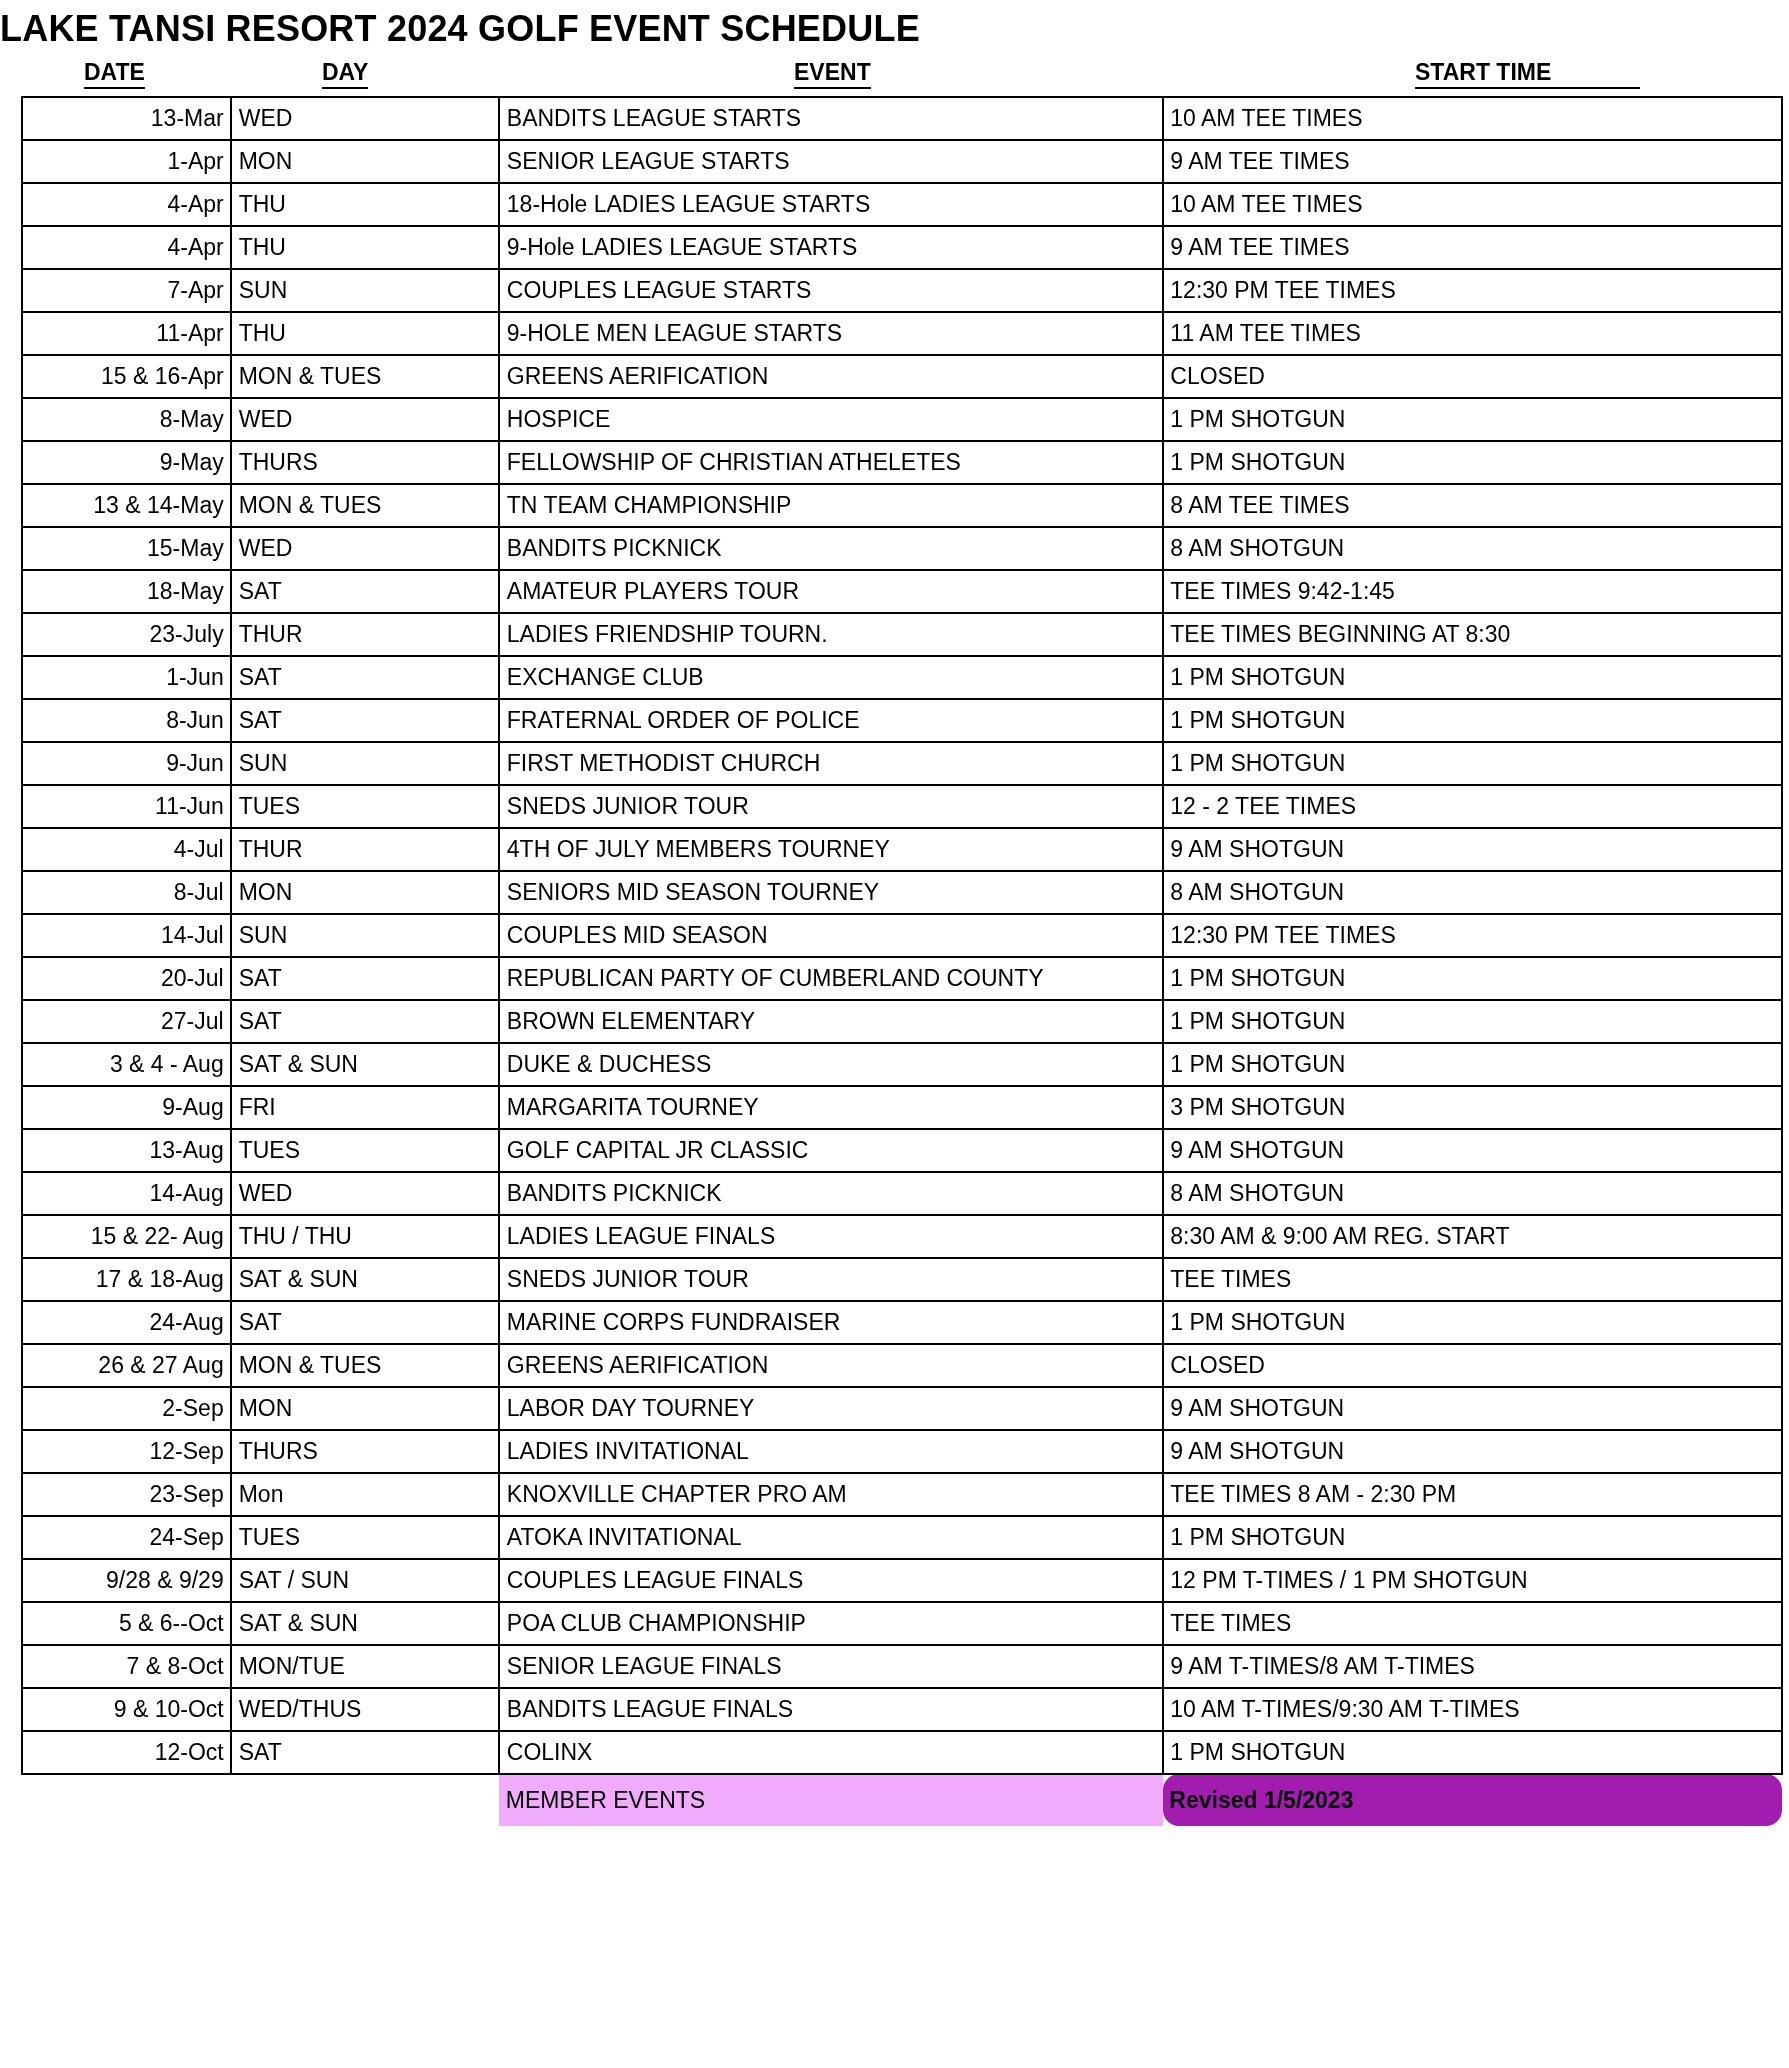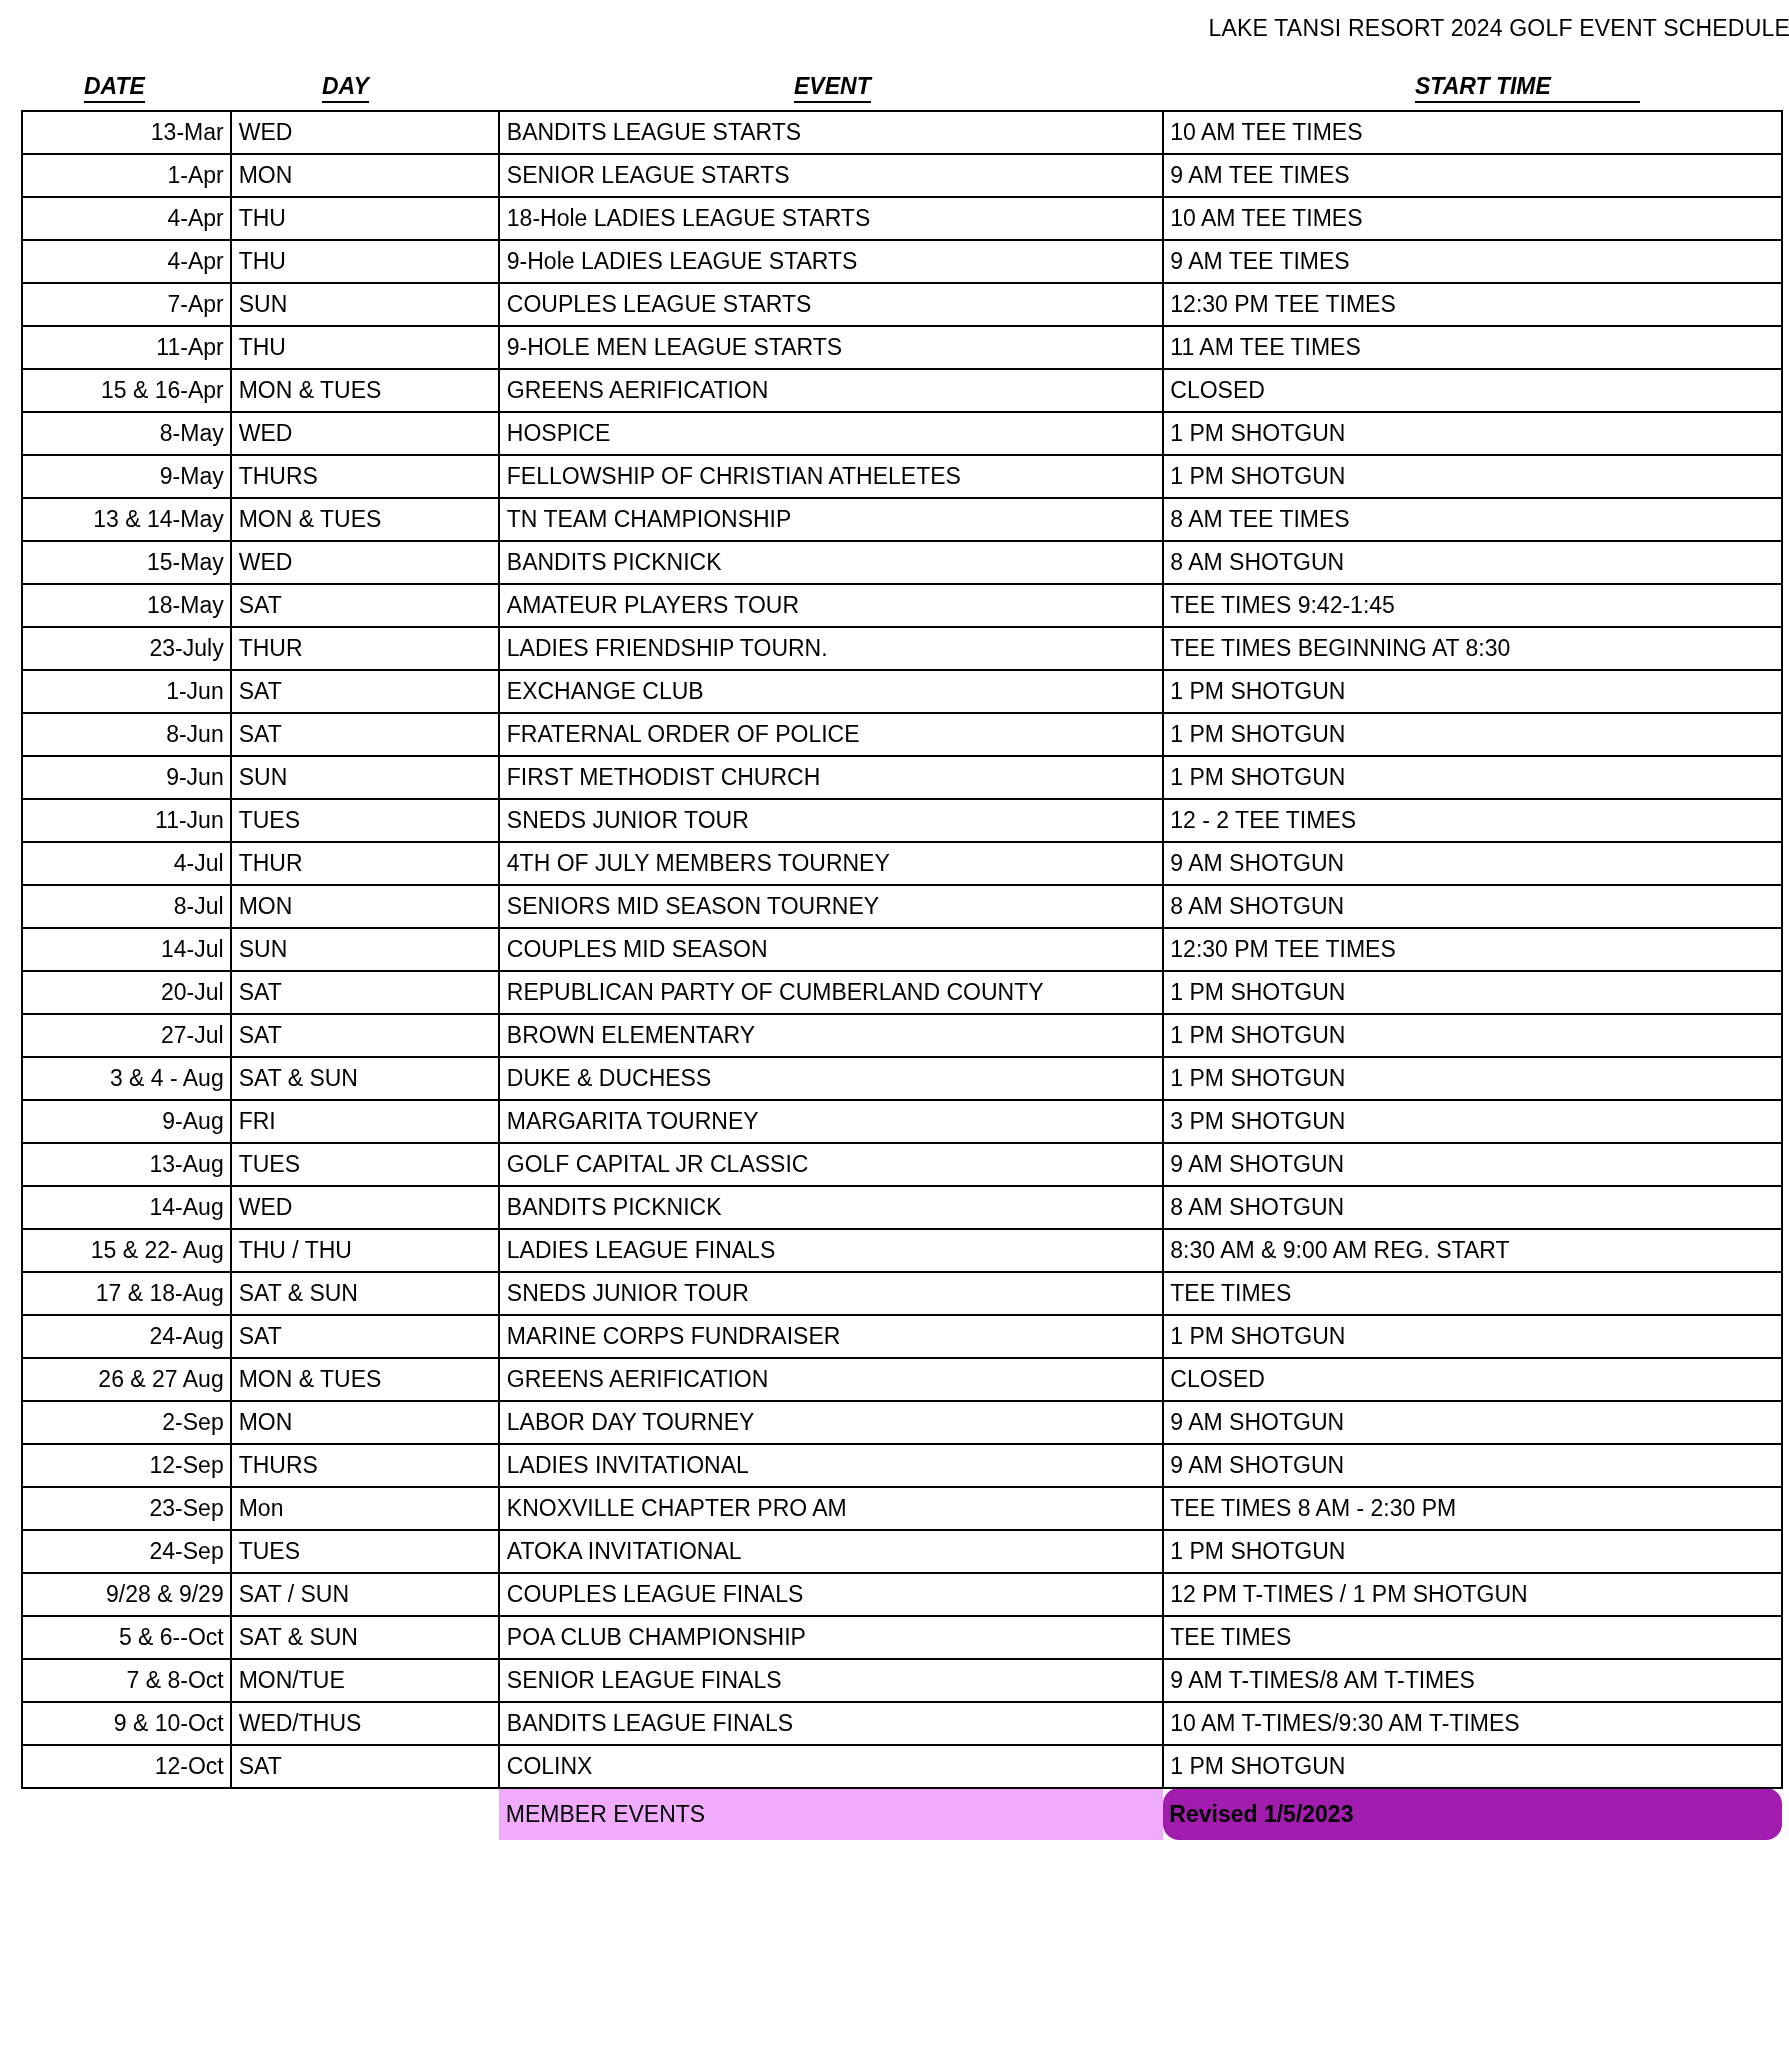--- a/index.html
+++ b/index.html
@@ -13,33 +13,32 @@
     font-family: "Liberation Sans", sans-serif;
     color: #000000;
     overflow: hidden;
   }
   .page {
     position: relative;
     width: 1790px;
     height: 2069px;
   }
   .title {
-    text-align: right;
-    font-size: 23px;
-    font-weight: normal;
+    text-align: left;
+    font-size: 36px;
+    font-weight: bold;
     letter-spacing: 0.2px;
     padding-top: 7.5px;
     line-height: 41px;
     white-space: nowrap;
   }
   .header-row {
     position: relative;
     height: 43px;
-    margin-top: 18px;
-    font-style: italic;
+    margin-top: 4px;
   }
   .hdr {
     position: absolute;
     font-size: 23px;
     font-weight: bold;
     border-bottom: 2.8px solid #000;
     padding-bottom: 0.9px;
     line-height: 28px;
     white-space: nowrap;
   }

